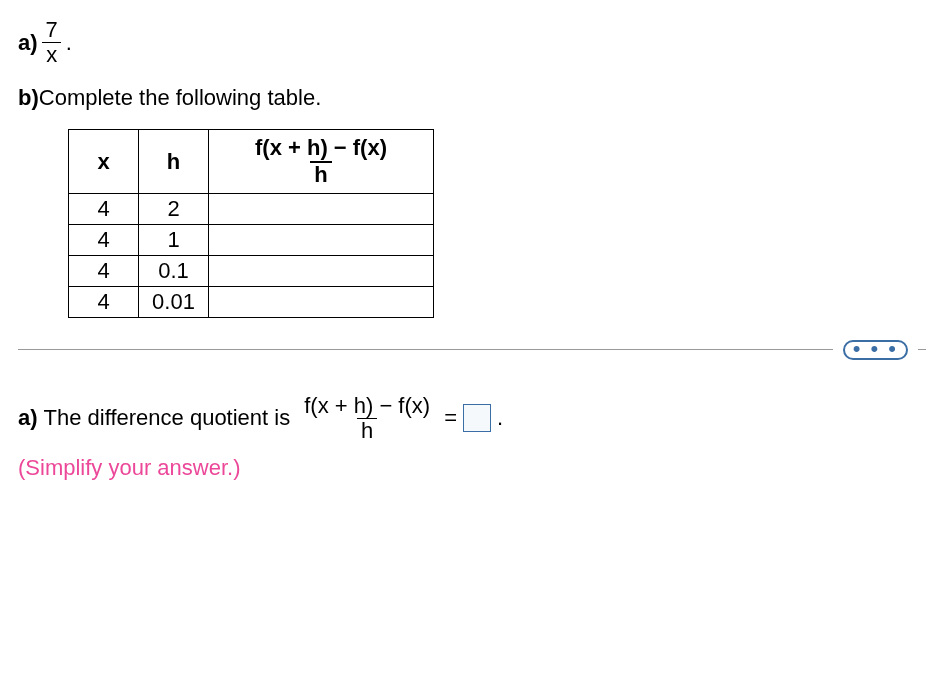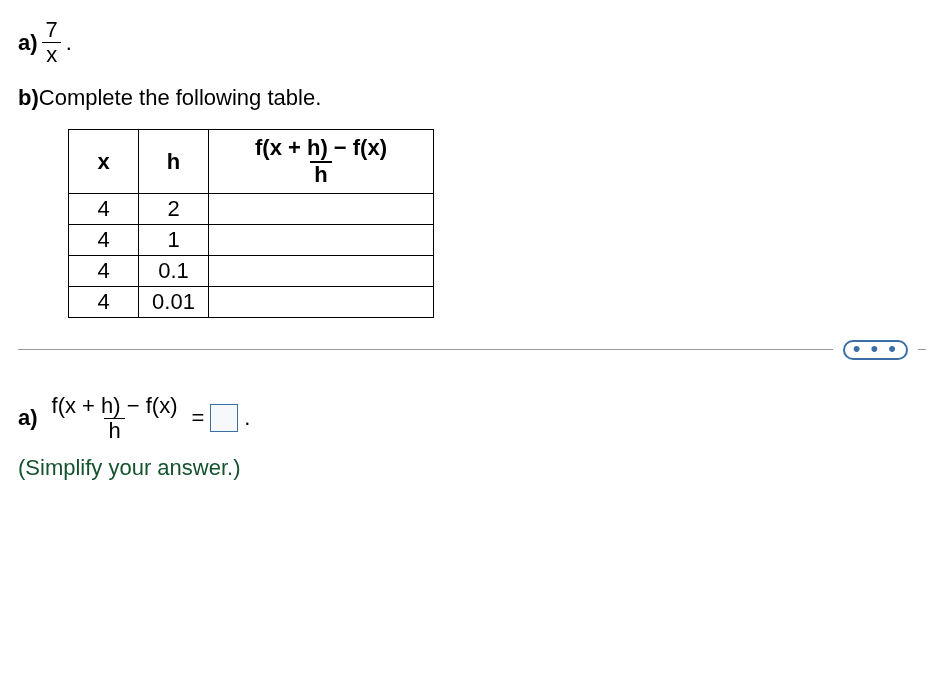--- a/index.html
+++ b/index.html
@@ -110,21 +110,21 @@
     }
     .answer-box {
       display: inline-block;
       width: 28px;
       height: 28px;
       border: 1px solid #3a6ea5;
       background: #f5f9fc;
       vertical-align: middle;
     }
     .hint {
-      color: #14532d;
+      color: #ec4899;
       font-size: 22px;
     }
   </style>
 </head>
 <body>
 
 <div class="problem-line">
   <span class="bold">a)</span>
   <span class="fraction">
     <span class="num">7</span>
@@ -178,20 +178,21 @@
 <div class="divider-row">
   <div class="divider-line"></div>
   <div class="divider-dots">
     <span>• • •</span>
   </div>
   <div class="divider-line" style="flex:0 0 8px"></div>
 </div>
 
 <div class="answer-row">
   <span class="bold">a)</span>
+  <span> The difference quotient is </span>
   <span class="fraction">
     <span class="num">f(x + h) − f(x)</span>
     <span class="den">h</span>
   </span>
   <span> = </span>
   <span class="answer-box"></span>
   <span>.</span>
 </div>
 
 <div class="hint">(Simplify your answer.)</div>

